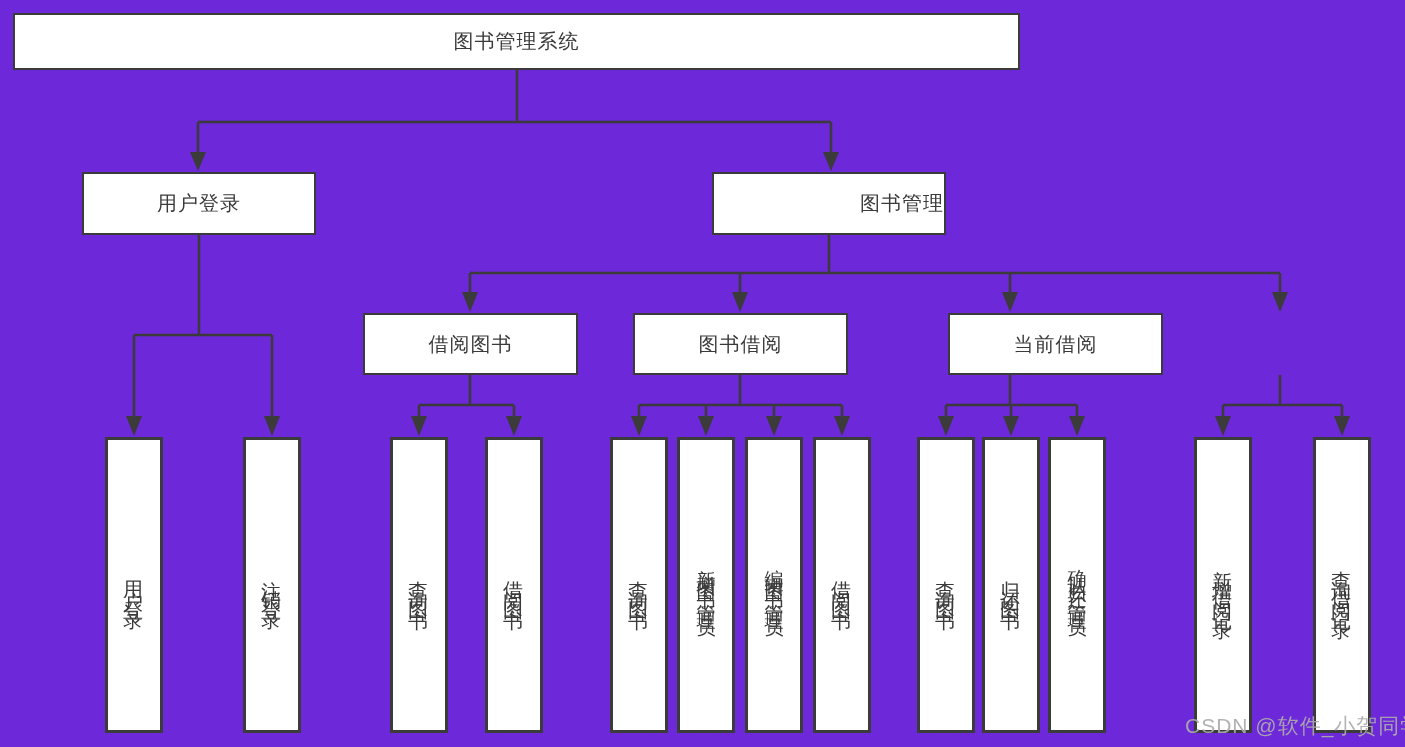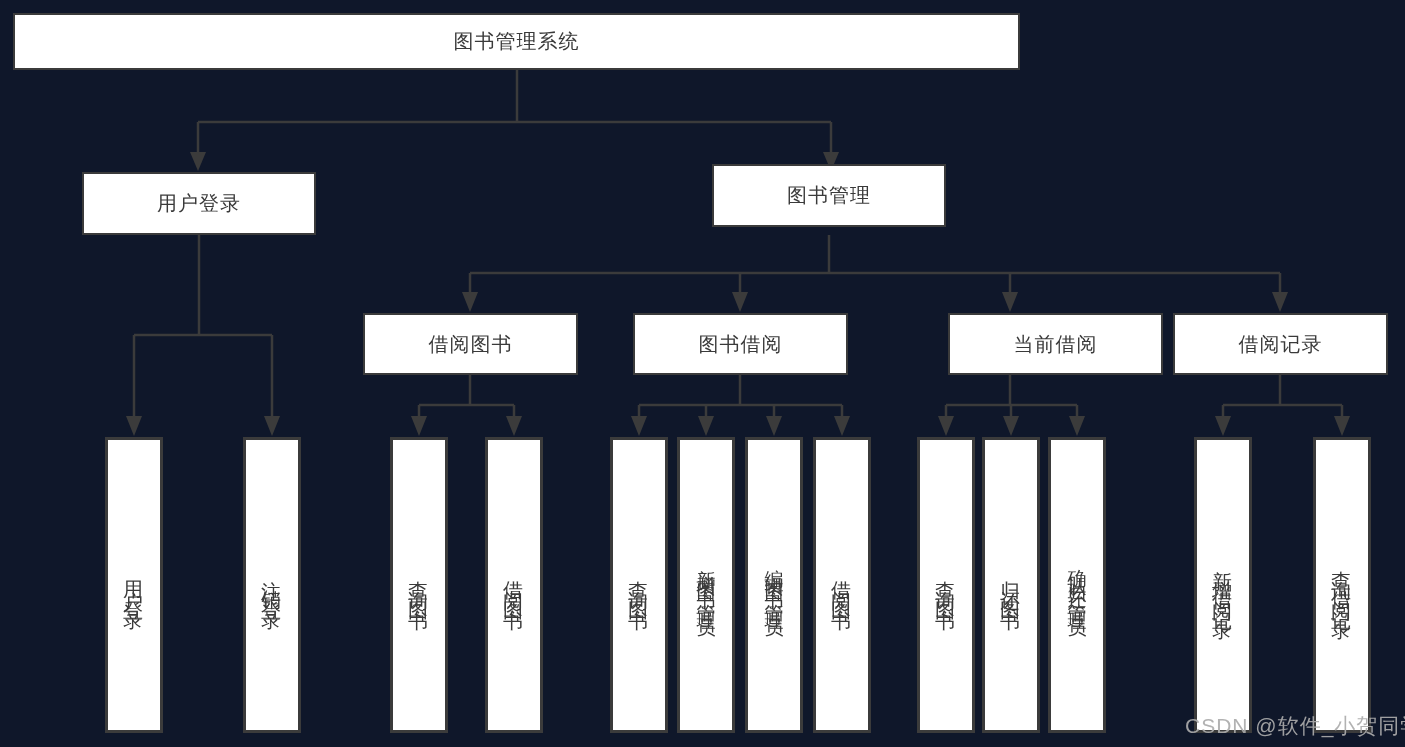--- a/index.html
+++ b/index.html
@@ -1,20 +1,20 @@
 <!DOCTYPE html>
 <html><head>
 <meta charset="utf-8">
 <style>
   html, body { margin: 0; padding: 0; background: #ffffff; }
   #canvas {
     position: relative;
     width: 1405px;
     height: 747px;
-    background: #0f172a;
+    background: #6d28d9;
     font-family: "Liberation Sans", "DejaVu Sans", sans-serif;
     overflow: hidden;
   }
   #connector-layer {
     position: absolute;
     left: 0; top: 0;
     width: 1405px; height: 747px;
     z-index: 1;
   }
   .node {
@@ -102,35 +102,32 @@
     </g>
   </svg>
 
   <div class="node" style="left:13px; top:13px; width:1007px; height:57px;">
     <span>图书管理系统</span>
   </div>
 
   <div class="node" style="left:82px; top:172px; width:234px; height:63px;">
     <span>用户登录</span>
   </div>
-  <div class="node" style="left:712px; top:164px; width:234px; height:63px;">
+  <div class="node" style="left:712px; top:172px; width:234px; height:63px;justify-content:flex-end;">
     <span>图书管理</span>
   </div>
 
   <div class="node" style="left:363px; top:313px; width:215px; height:62px;">
     <span>借阅图书</span>
   </div>
   <div class="node" style="left:633px; top:313px; width:215px; height:62px;">
     <span>图书借阅</span>
   </div>
   <div class="node" style="left:903px; top:313px; width:215px; height:62px;margin-left:45px;">
     <span>当前借阅</span>
-  </div>
-  <div class="node" style="left:1173px; top:313px; width:215px; height:62px;">
-    <span>借阅记录</span>
   </div>
 
   <div class="node leaf" style="left:105px; top:437px; width:58px; height:296px;">
     <span class="v-label">用户登录</span>
   </div>
   <div class="node leaf" style="left:243px; top:437px; width:58px; height:296px;">
     <span class="v-label">注销登录</span>
   </div>
 
   <div class="node leaf" style="left:390px; top:437px; width:58px; height:296px;">

